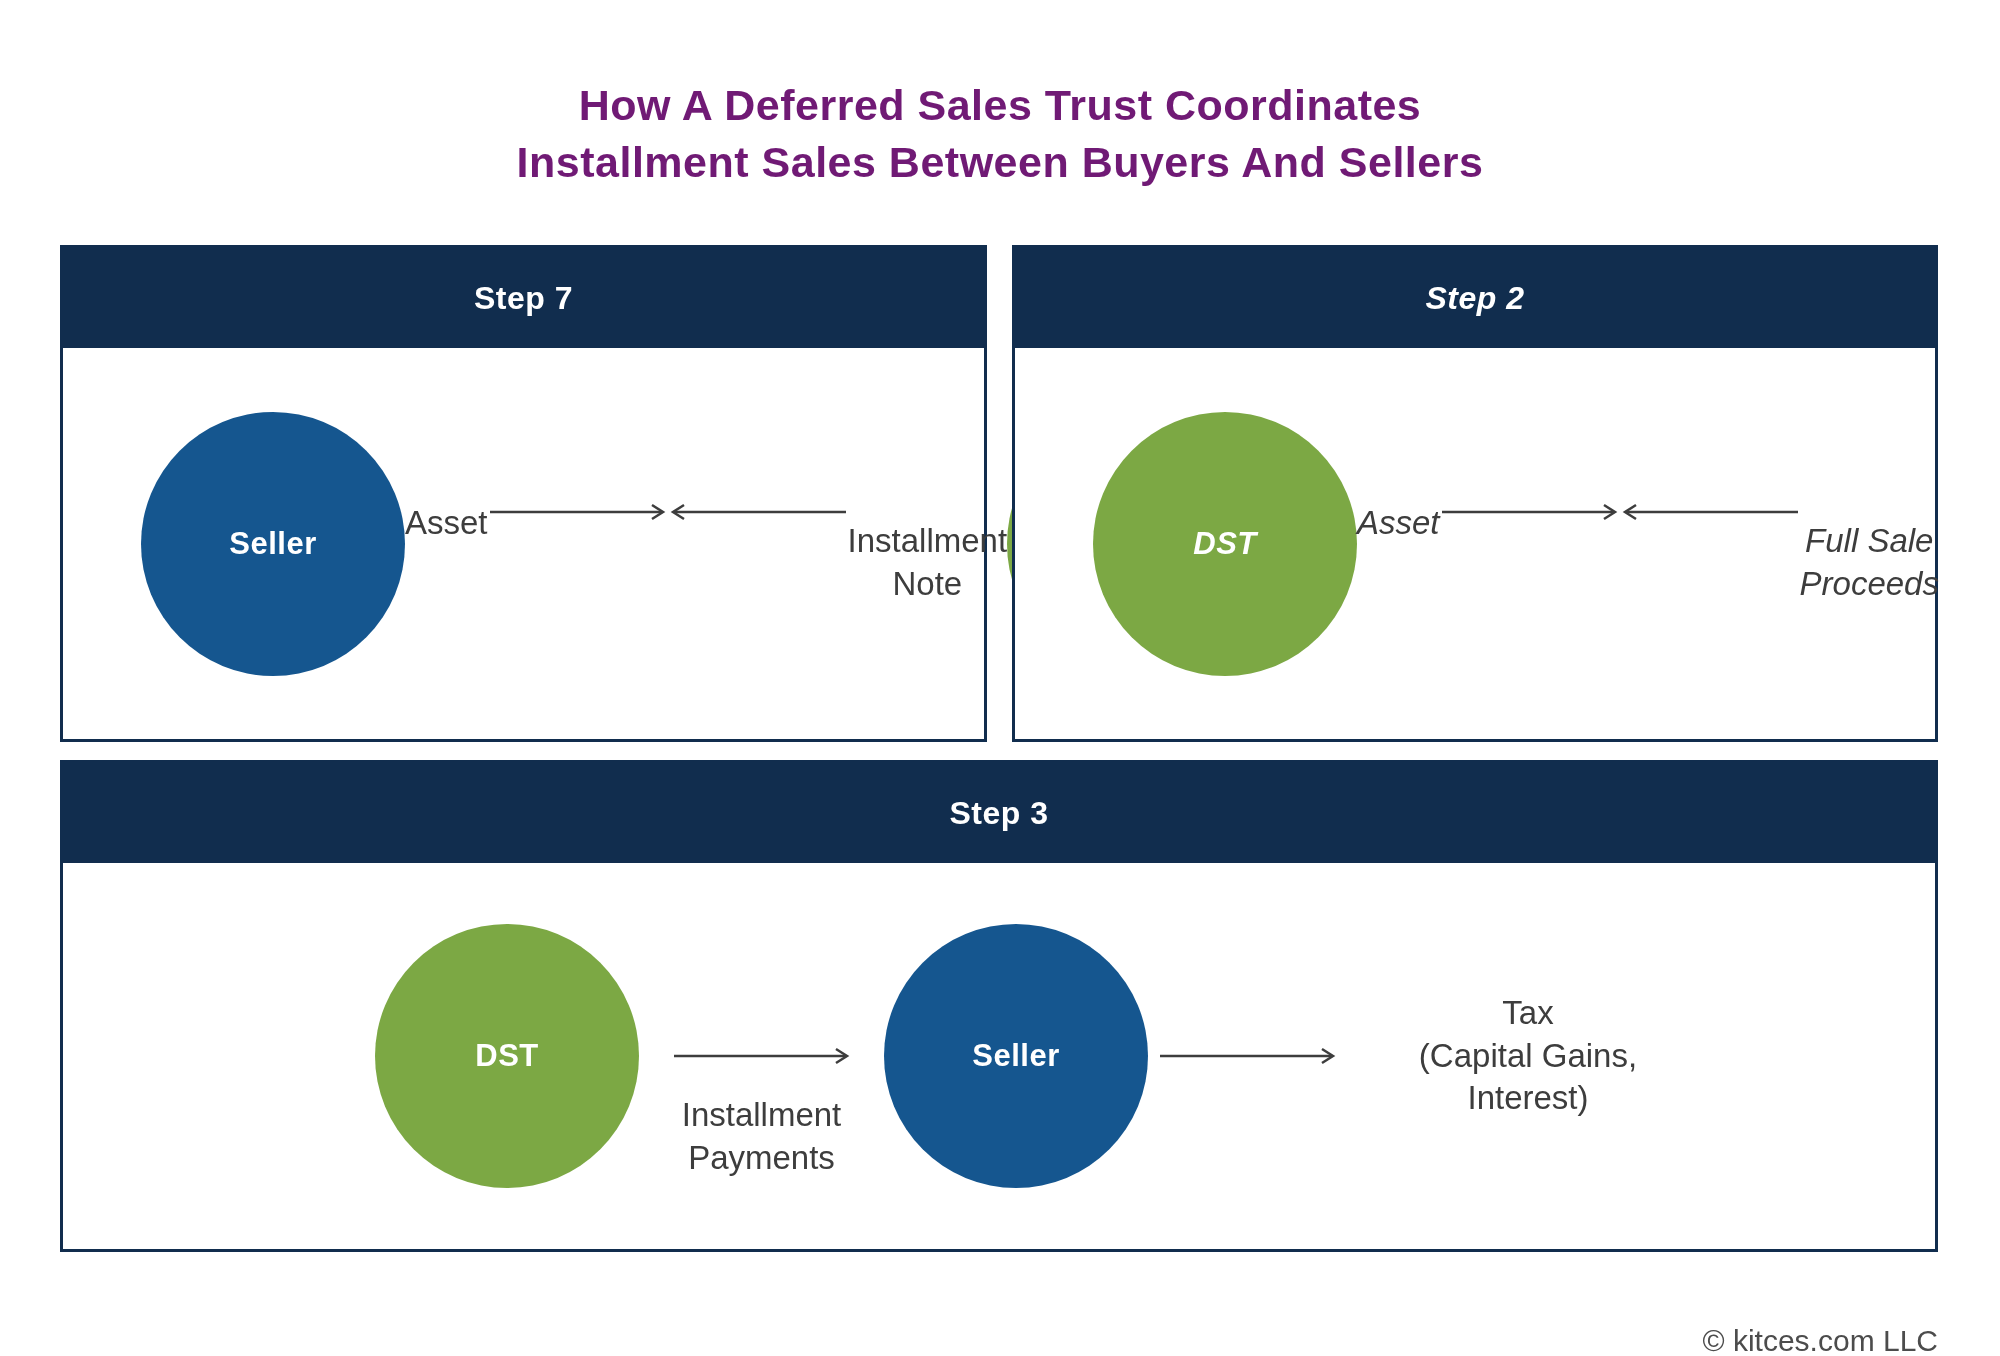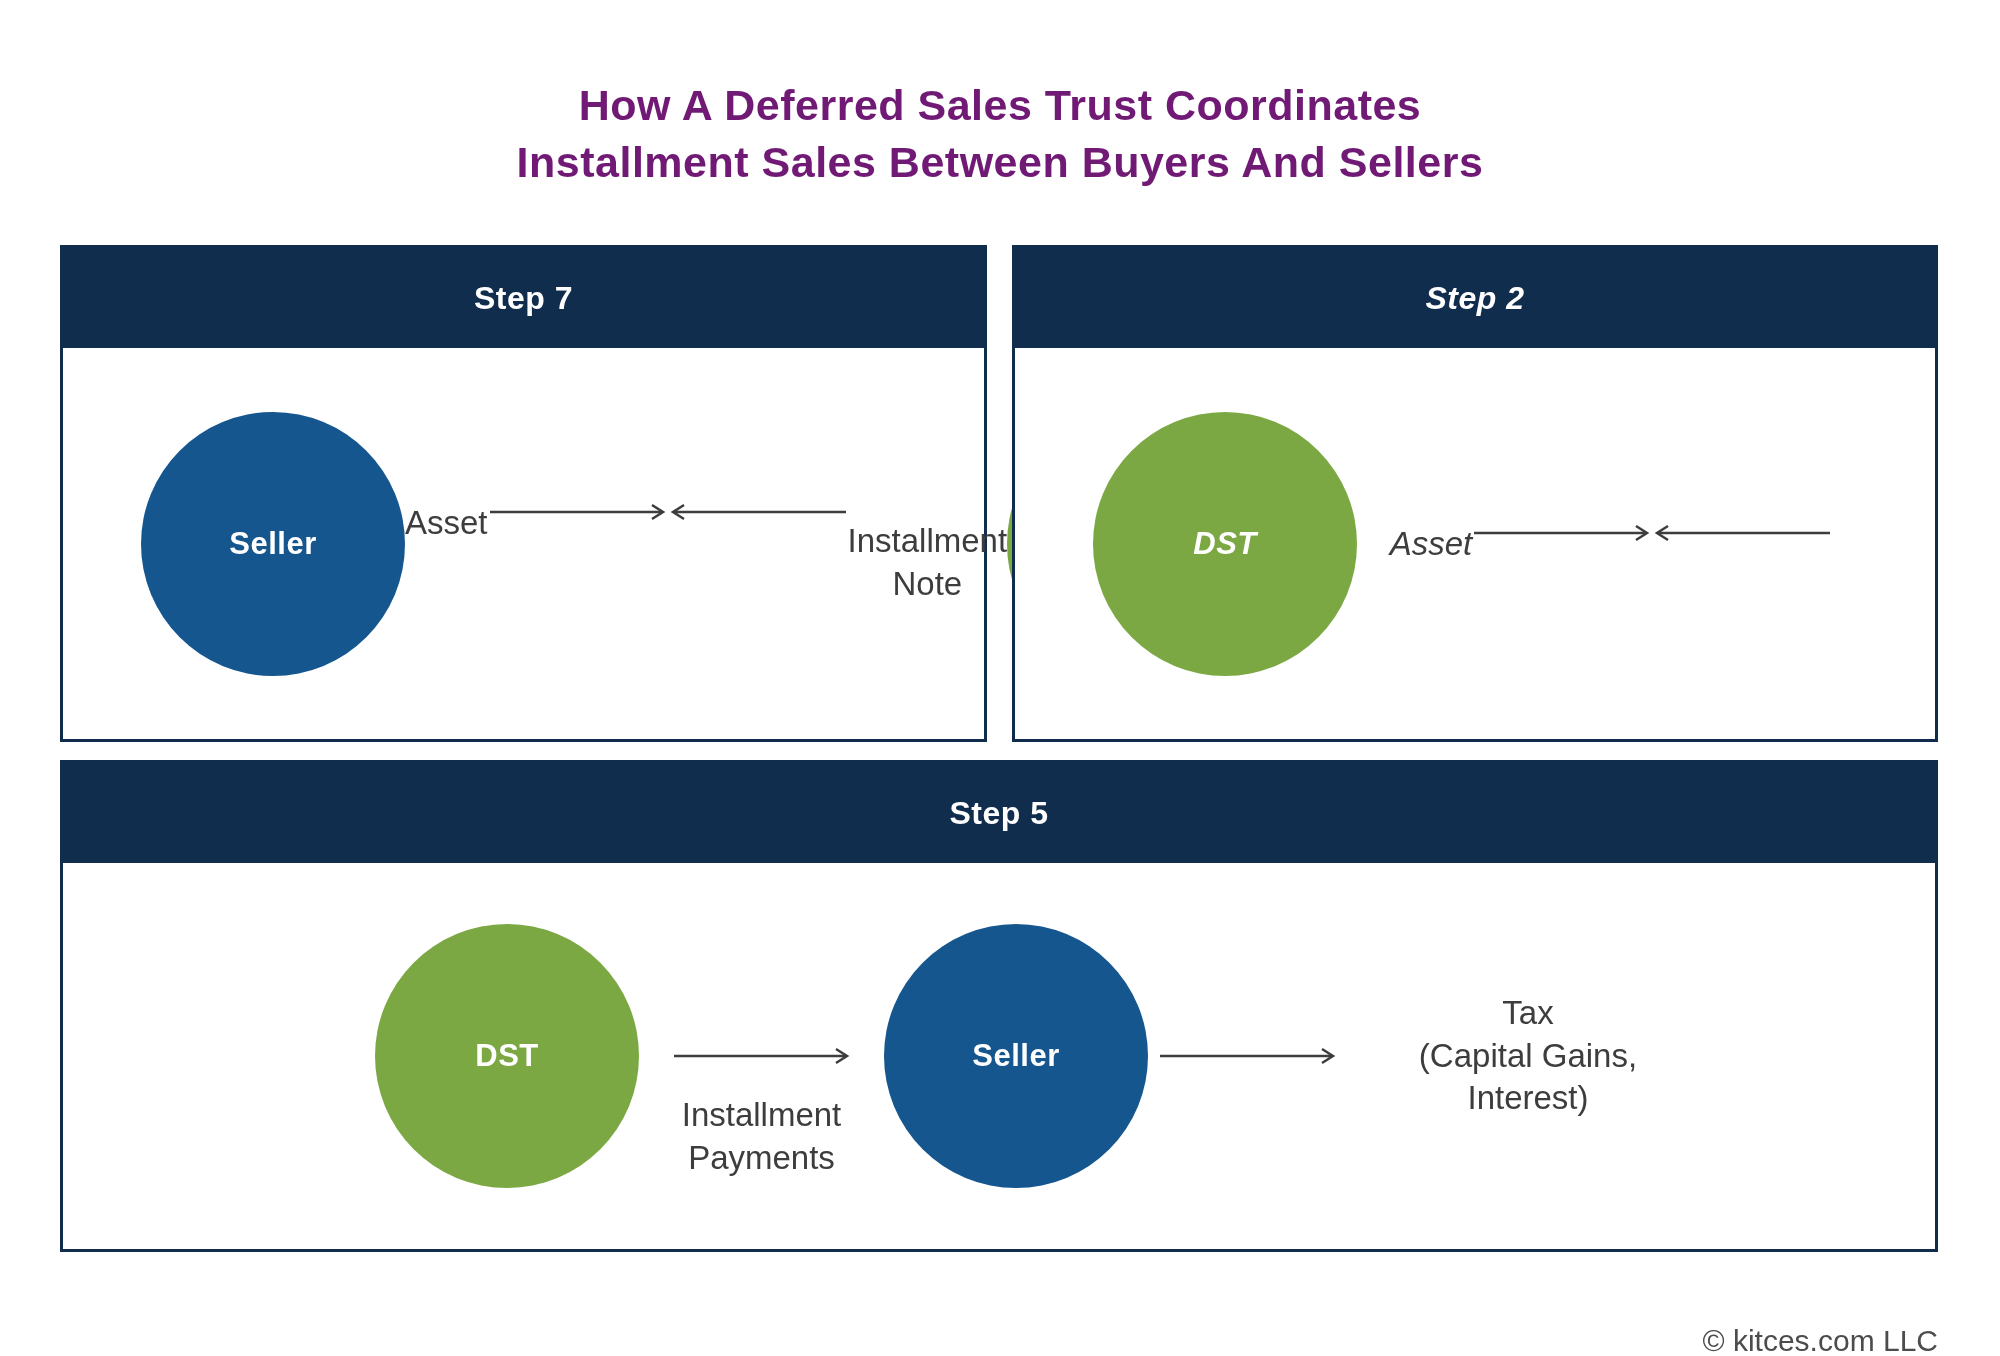--- a/index.html
+++ b/index.html
@@ -124,27 +124,29 @@
         <div class="mid-label">Asset</div>
         <svg class="arrow" width="180" height="20" viewBox="0 0 180 20">
           <line class="as" x1="2" y1="10" x2="174" y2="10"></line>
           <path class="as" d="M164 3 L175 10 L164 17"></path>
         </svg>
         <div class="mid-gap"></div>
         <svg class="arrow flip" width="180" height="20" viewBox="0 0 180 20">
           <line class="as" x1="2" y1="10" x2="174" y2="10"></line>
           <path class="as" d="M164 3 L175 10 L164 17"></path>
         </svg>
+        <div class="mid-label">Full Sale
+Proceeds</div>
       </div>
     </div>
   </section>
 
   <section class="panel" id="panel3" style="border-color: rgb(17, 45, 78);">
     <header class="panel-header" style="background: rgb(17, 45, 78);">
-      <span class="panel-title">Step 5</span>
+      <span class="panel-title">Step 3</span>
     </header>
     <div class="panel-body">
       <div class="circle" style="background: rgb(124, 168, 68);">DST</div>
       <div class="mid3">
         <svg class="arrow" width="180" height="20" viewBox="0 0 180 20">
           <line class="as" x1="2" y1="10" x2="174" y2="10"></line>
           <path class="as" d="M164 3 L175 10 L164 17"></path>
         </svg>
         <div class="mid-label">Installment
 Payments</div>

